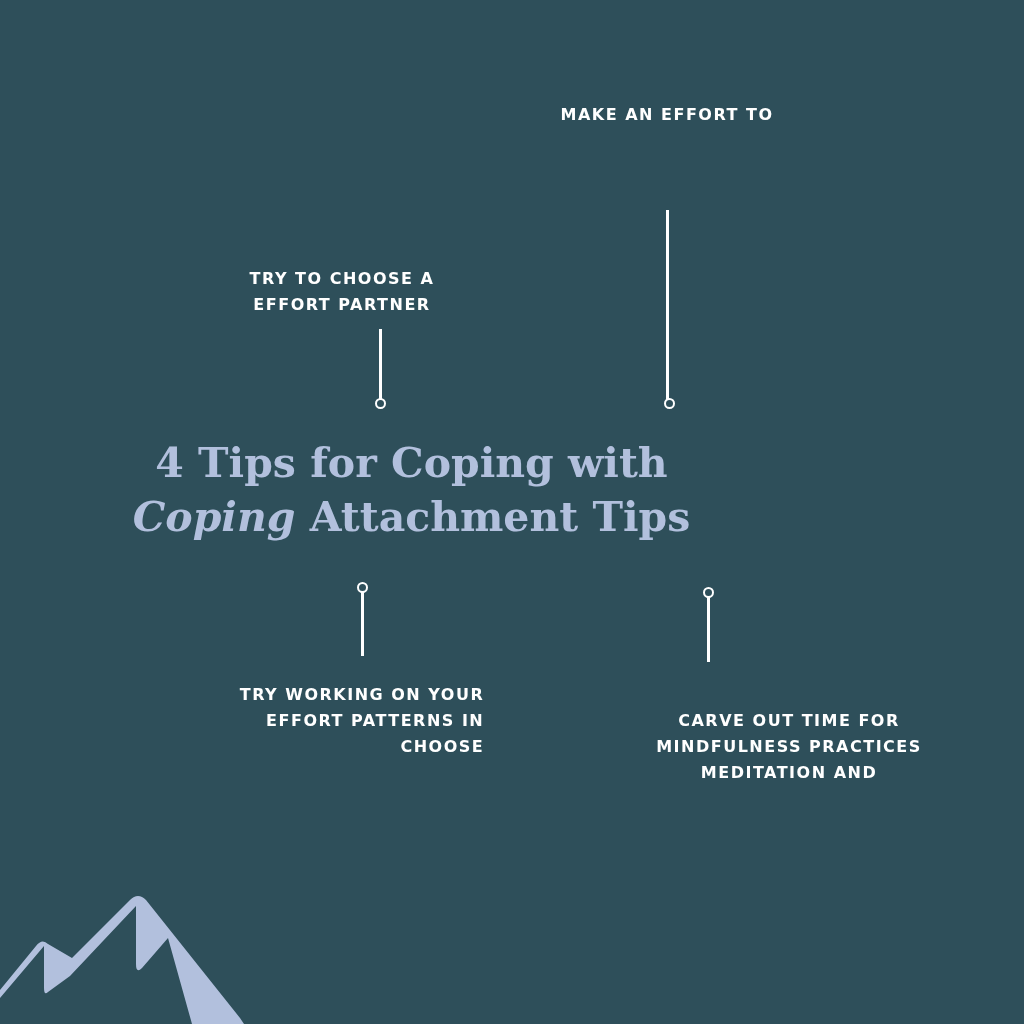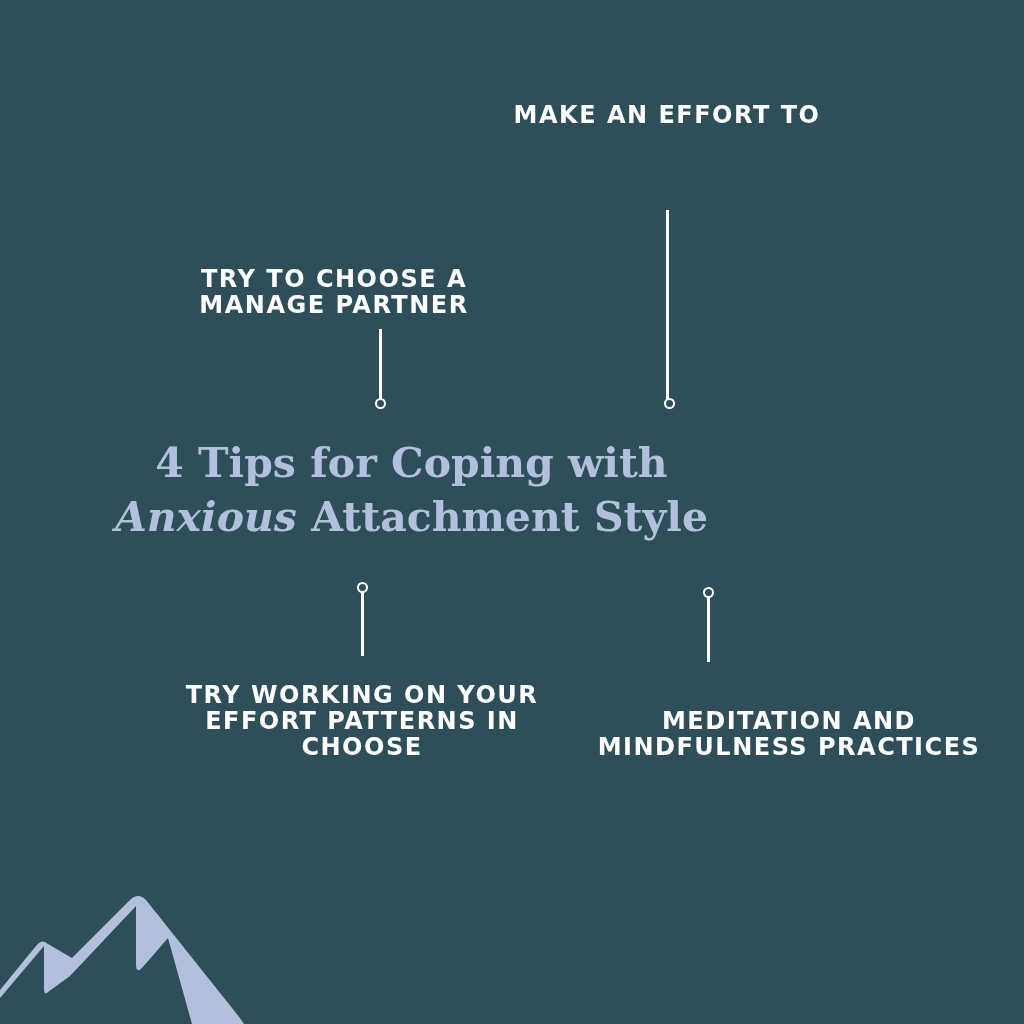--- a/index.html
+++ b/index.html
@@ -1,55 +1,56 @@
 <!DOCTYPE html>
 <html><head>
 <meta charset="utf-8">
 <style>
   html,body{margin:0;padding:0;}
   body{width:1024px;height:1024px;background:#2e4f5a;position:relative;overflow:hidden;font-family:"DejaVu Sans",sans-serif;}
-  .tip{position:absolute;color:#ffffff;font-family:"DejaVu Sans",sans-serif;font-weight:bold;font-size:24px;letter-spacing:1.5px;line-height:26px;text-align:center;white-space:nowrap;transform:translateX(-50%);}
+  .tip{position:absolute;color:#ffffff;font-family:"DejaVu Sans",sans-serif;font-weight:bold;font-size:16px;letter-spacing:1.5px;line-height:26px;text-align:center;white-space:nowrap;transform:translateX(-50%);}
   .tip span{display:block;}
   .line{position:absolute;width:3px;background:#ffffff;}
   .dot{position:absolute;width:7px;height:7px;border:2.5px solid #ffffff;border-radius:50%;background:#2e4f5a;}
   .title{position:absolute;left:0;width:823px;top:436px;text-align:center;color:#b2c0dd;font-family:"DejaVu Serif",serif;font-weight:bold;font-size:41px;line-height:54px;}
   .title em{font-style:italic;}
   svg.mount{position:absolute;left:0;top:880px;}
 </style>
 </head>
 <body>
 
 <div class="tip" style="left:667px;top:102px;">
   <span>MAKE AN EFFORT TO</span>
 </div>
 <div class="line" style="left:666px;top:210px;height:190px;"></div>
 <div class="dot" style="left:664px;top:398px;"></div>
 
-<div class="tip" style="left:334px;top:266px;">
+<div class="tip" style="left:342px;top:266px;">
   <span>TRY TO CHOOSE A</span>
-  <span>MANAGE PARTNER</span>
+  <span>EFFORT PARTNER</span>
 </div>
 <div class="line" style="left:379px;top:329px;height:71px;"></div>
 <div class="dot" style="left:375px;top:398px;"></div>
 
 <div class="title">
   <div>4 Tips for Coping with</div>
-  <div><em>Anxious</em><span> Attachment Style</span></div>
+  <div><em>Coping</em><span> Attachment Tips</span></div>
 </div>
 
 <div class="dot" style="left:357px;top:582px;"></div>
 <div class="line" style="left:361px;top:592px;height:64px;"></div>
-<div class="tip" style="left:362px;top:682px;">
+<div class="tip" style="left:362px;top:682px;text-align:right;">
   <span>TRY WORKING ON YOUR</span>
   <span>EFFORT PATTERNS IN</span>
   <span>CHOOSE</span>
 </div>
 
 <div class="dot" style="left:703px;top:587px;"></div>
 <div class="line" style="left:707px;top:597px;height:65px;"></div>
 <div class="tip" style="left:789px;top:708px;">
+  <span>CARVE OUT TIME FOR</span>
+  <span>MINDFULNESS PRACTICES</span>
   <span>MEDITATION AND</span>
-  <span>MINDFULNESS PRACTICES</span>
 </div>
 
 <svg class="mount" width="260" height="144" viewBox="0 0 260 144">
   <path d="M0 110 L36 66 Q42 58 48 64 L72 78 L130 20 Q138 12 146 20 L240 138 L244 144 L192 144 L168 58 L142 88 Q136 94 136 84 L136 26 L70 96 L48 112 Q44 116 44 108 L44 66 L0 118 Z" fill="#b2c0dd"></path>
 </svg>
 
 </body></html>

